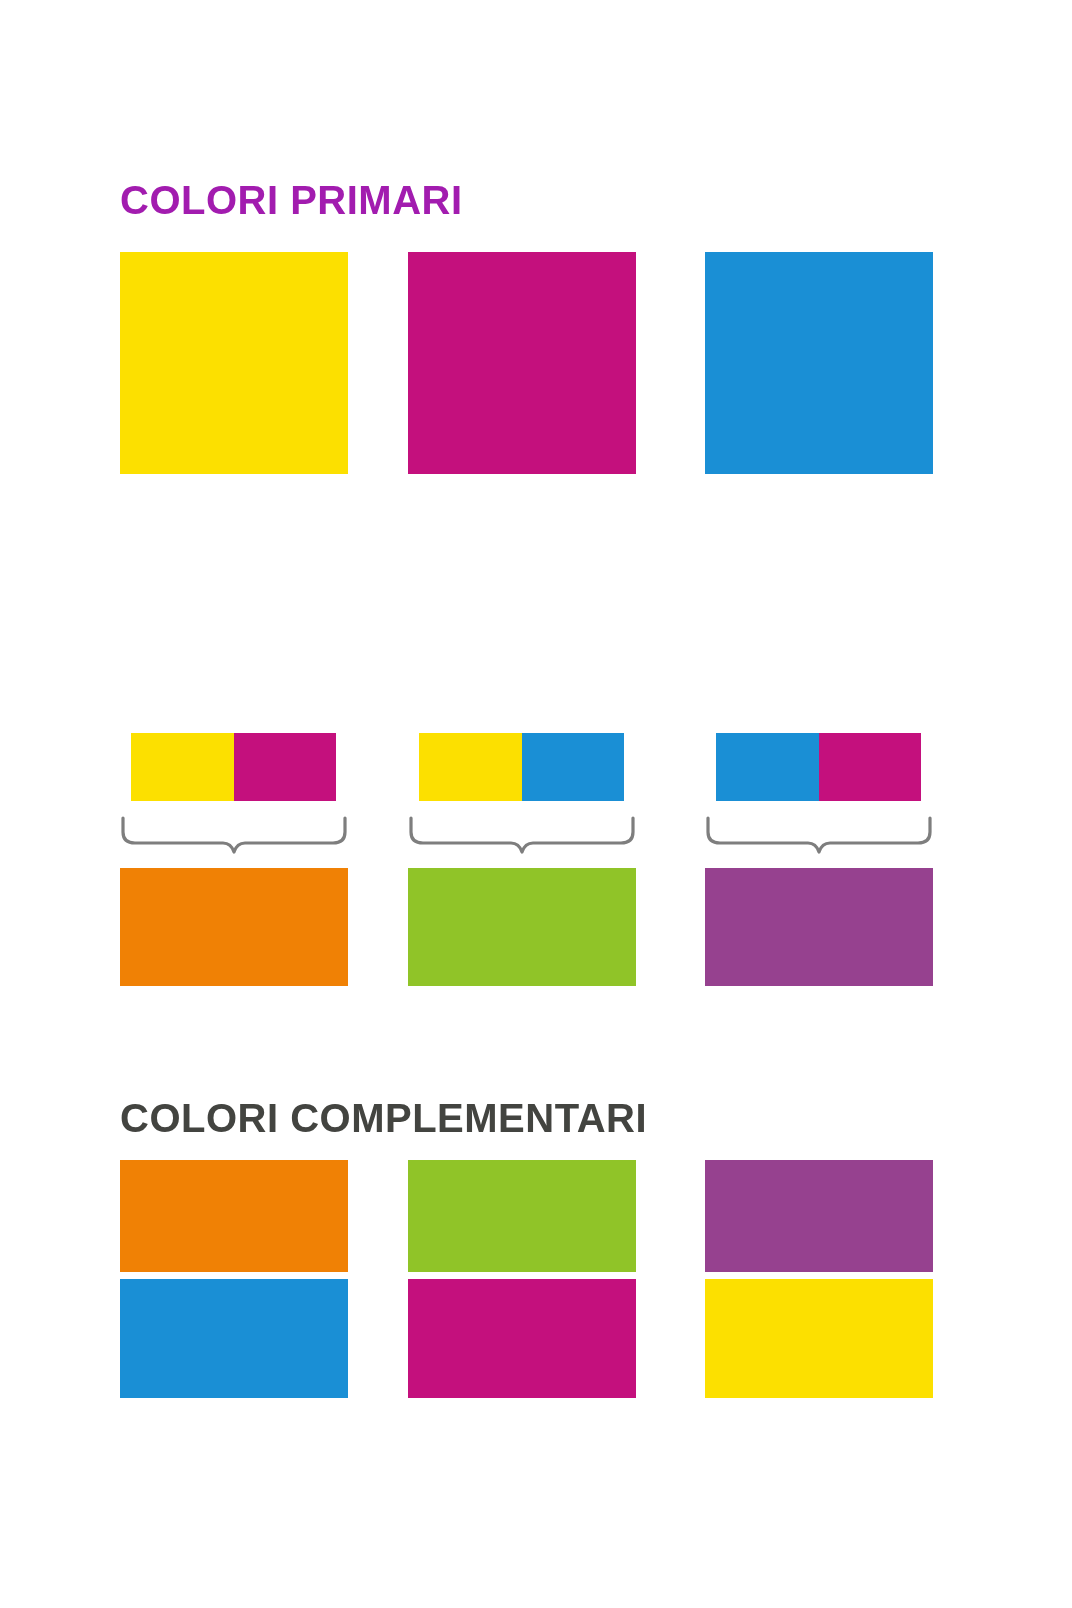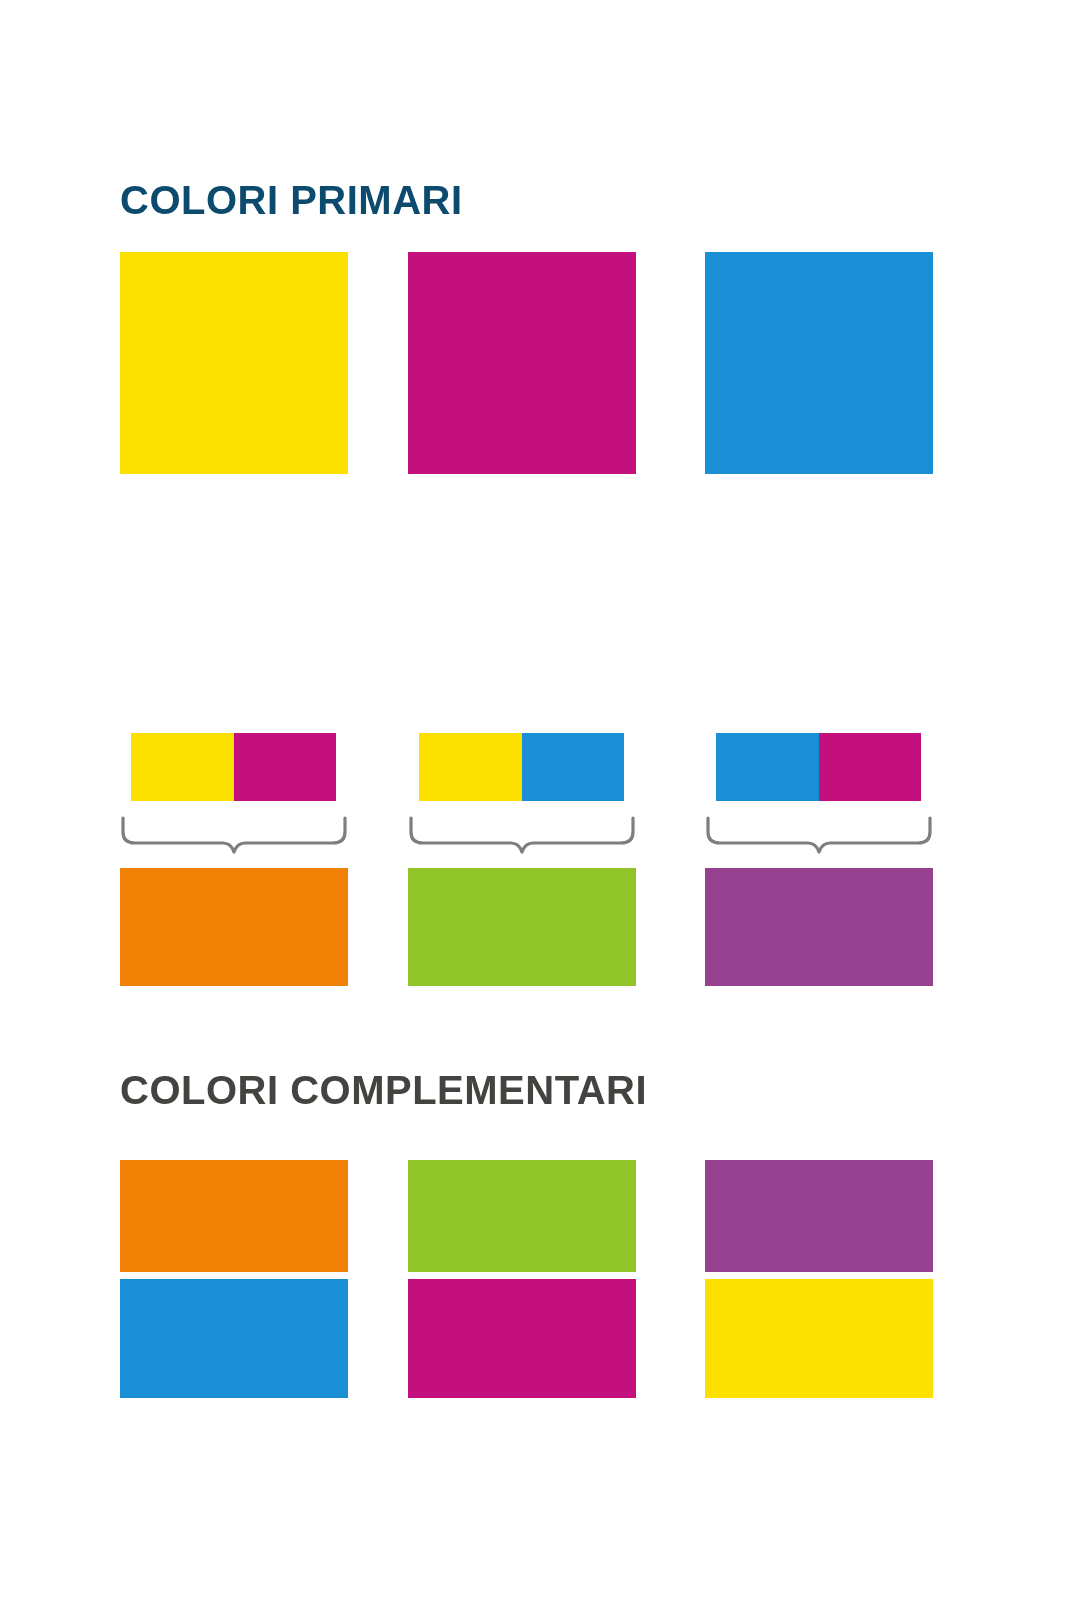--- a/index.html
+++ b/index.html
@@ -26,21 +26,21 @@
     font-family: "Liberation Sans", sans-serif;
     font-weight: 700;
     font-size: 40px;
     letter-spacing: 0.5px;
     color: #434440;
     white-space: nowrap;
     line-height: 1;
   }
   #title-primari    { left: 120px; top: 180px; }
   #title-secondari  { left: 120px; top: 640px; }
-  #title-complement { left: 120px; top: 1070px; text-align: center; }
+  #title-complement { left: 120px; top: 1098px; text-align: center; }
 
   
   .swatch {
     position: absolute;
   }
 
   
   .primary-swatch {
     top: 252px;
     width: 228px;
@@ -95,21 +95,21 @@
     left: 0; top: 119px;
     width: 100%;
     height: 119px;
   }
 </style>
 </head>
 <body>
 
 <div id="page" style="background: rgb(255, 255, 255);">
 
-  <div class="section-title" id="title-primari" style="color: #0c4a6e;">COLORI PRIMARI</div>
+  <div class="section-title" id="title-primari" style="color: #a21caf;">COLORI PRIMARI</div>
 
   <div class="swatch primary-swatch col-0" style="background-color: rgb(252, 224, 0);"></div>
   <div class="swatch primary-swatch col-1" style="background-color: rgb(196, 16, 125);"></div>
   <div class="swatch primary-swatch col-2" style="background-color: rgb(26, 143, 213);"></div>
 
 
   <div class="mix-pair mix-col-0">
     <div style="background-color: rgb(252, 224, 0);"></div>
     <div style="background-color: rgb(196, 16, 125);"></div>
   </div>

